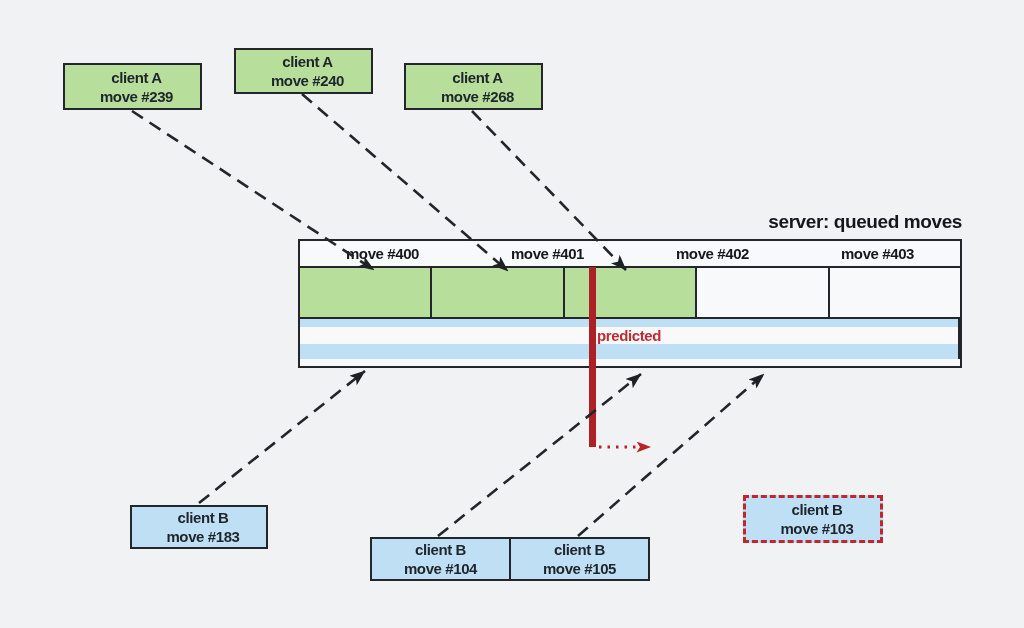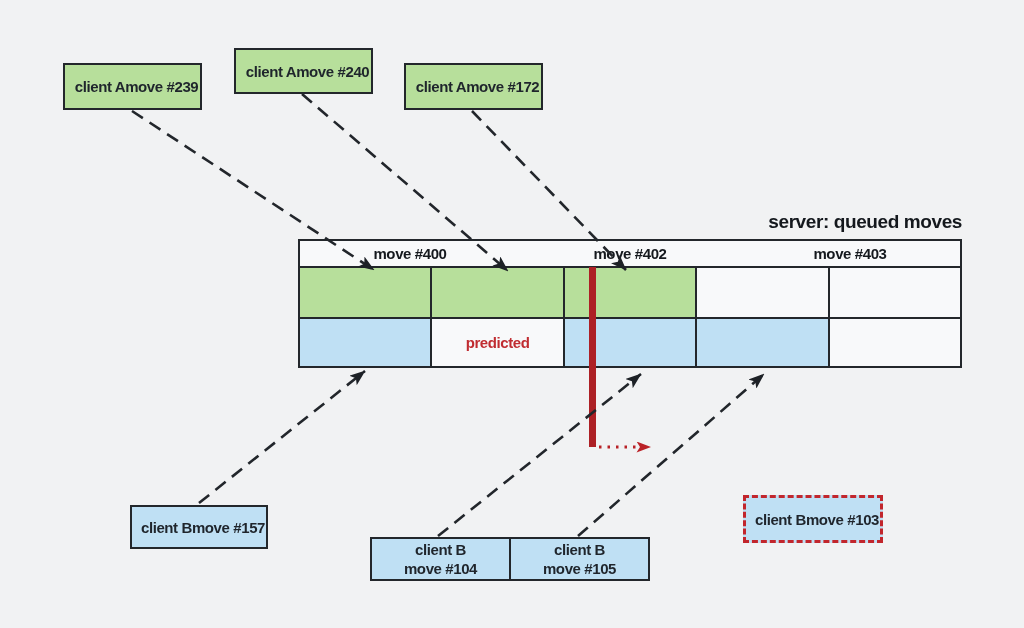--- a/index.html
+++ b/index.html
@@ -17,34 +17,34 @@
   .title{position:absolute;top:211px;right:62px;z-index:2;font-size:19px;font-weight:bold;
          color:#14181d;letter-spacing:-0.4px;white-space:nowrap;}
 
   .qtable{position:absolute;left:298px;top:239px;width:664px;height:129px;z-index:1;
           background:var(--surface);border:2px solid var(--border);box-sizing:border-box;}
   .thead{display:flex;height:25px;border-bottom:2px solid var(--border);}
   .hcell{flex:1;display:flex;align-items:center;justify-content:center;
          font-size:15px;font-weight:bold;color:#15191e;letter-spacing:-0.4px;}
   .trow{display:flex;}
   .trow-a{height:49px;border-bottom:2px solid var(--border);}
-  .trow-b{height:47px;}
+  .trow-b{height:47px;flex-direction:column;}
   .cell{flex:1;border-right:2px solid var(--border);display:flex;align-items:center;justify-content:center;}
   .cell:last-child{border-right:none;}
   .cell[data-fill="green"]{background:var(--green);}
   .cell[data-fill="blue"]{background:var(--blue);}
   .cell[data-fill="none"]{background:var(--surface);}
   .predicted{font-size:15px;font-weight:bold;color:#c02c31;letter-spacing:-0.4px;}
 
   .timeline{position:absolute;left:589px;top:267px;width:7px;height:180px;background:#ad2025;z-index:2;}
   .cst{position:absolute;left:519px;top:449px;width:140px;z-index:2;text-align:center;
        color:#bb2227;font-size:15px;font-weight:bold;line-height:17px;letter-spacing:-0.5px;}
 
   .node{position:absolute;z-index:4;border:2px solid var(--border);box-sizing:border-box;
-        display:flex;flex-direction:row;align-items:center;justify-content:center;
+        display:flex;flex-direction:column;align-items:center;justify-content:center;
         font-size:15px;font-weight:bold;line-height:19px;color:var(--ink);letter-spacing:-0.4px;padding-left:8px;}
   .node.green{background:var(--green);}
   .node.blue{background:var(--blue);}
   .node.pair{flex-direction:row;padding:0;align-items:stretch;}
   .pair-cell{flex:1;display:flex;flex-direction:column;align-items:center;justify-content:center;}
   .pair-cell + .pair-cell{border-left:2px solid var(--border);}
   .node.ghost{border:3.5px dashed #c2262c;background:var(--blue);}
 </style>
 </head>
 <body>
@@ -67,20 +67,21 @@
     <line class="dashline" x1="438" y1="536" x2="641" y2="374" marker-end="url(#ah)"></line>
     <line class="dashline" x1="578" y1="536" x2="764" y2="374" marker-end="url(#ah)"></line>
     <line class="reddots" x1="599" y1="447" x2="650" y2="447" marker-end="url(#ahr)"></line>
   </svg>
 
   <div class="title">server: queued moves</div>
 
   <div class="qtable">
     <div class="thead">
       <div class="hcell">move #400</div>
+      <div class="hcell">move #401</div>
       <div class="hcell">move #402</div>
       <div class="hcell">move #403</div>
     </div>
     <div class="trow trow-a">
       <div class="cell" data-fill="green"></div>
       <div class="cell" data-fill="green"></div>
       <div class="cell" data-fill="green"></div>
       <div class="cell" data-fill="none"></div>
       <div class="cell" data-fill="none"></div>
     </div>
@@ -100,26 +101,26 @@
   <div class="node green" style="left:63px;top:63px;width:139px;height:47px;">
     <div>client A</div>
     <div>move #239</div>
   </div>
   <div class="node green" style="left:234px;top:48px;width:139px;height:46px;">
     <div>client A</div>
     <div>move #240</div>
   </div>
   <div class="node green" style="left:404px;top:63px;width:139px;height:47px;">
     <div>client A</div>
-    <div>move #172</div>
+    <div>move #268</div>
   </div>
 
   <div class="node blue" style="left:130px;top:505px;width:138px;height:44px;">
     <div>client B</div>
-    <div>move #157</div>
+    <div>move #183</div>
   </div>
   <div class="node blue pair" style="left:370px;top:537px;width:280px;height:44px;">
     <div class="pair-cell">
       <div>client B</div>
       <div>move #104</div>
     </div>
     <div class="pair-cell">
       <div>client B</div>
       <div>move #105</div>
     </div>

